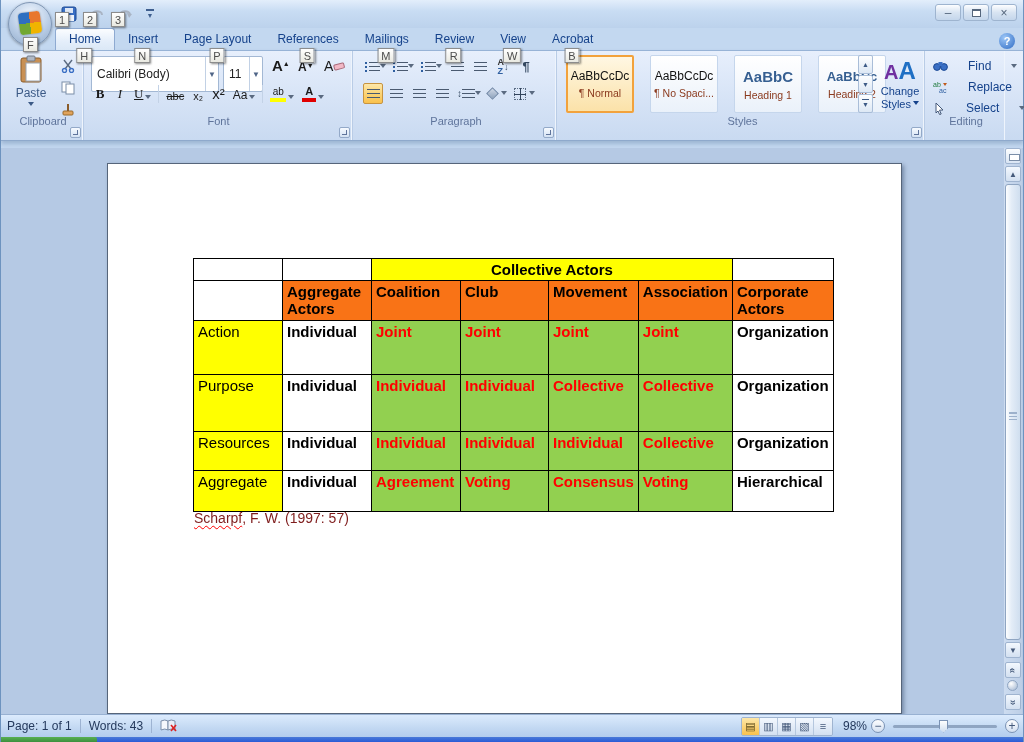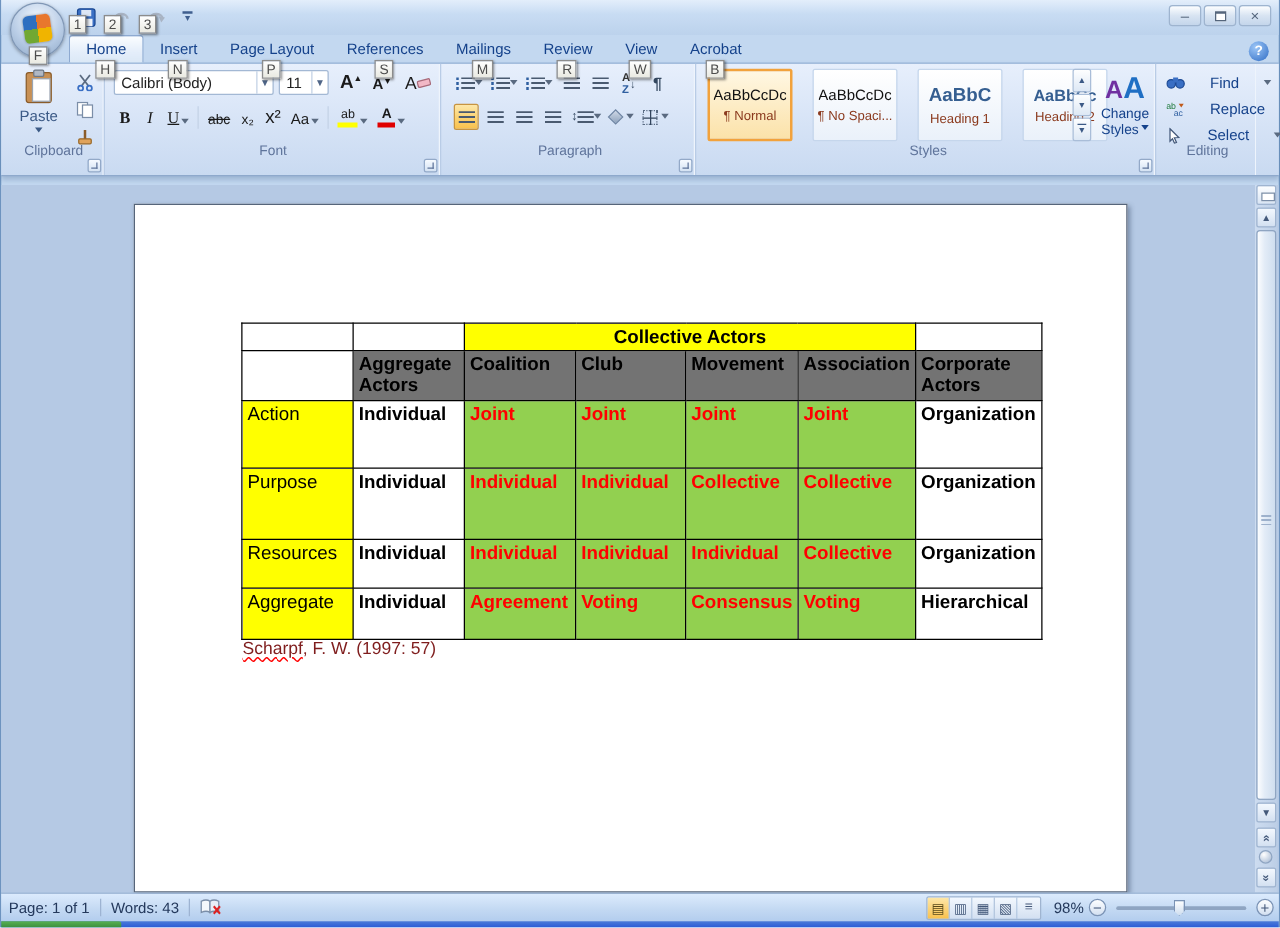--- a/index.html
+++ b/index.html
@@ -54,21 +54,21 @@
   
   .g-clipboard { left:2px; width:81px; }
   .paste-btn { position:absolute; left:6px; top:4px; width:44px; height:68px; border-radius:3px; display:flex; flex-direction:column; align-items:center; }
   .paste-label { color:#3c5a86; font-size:12px; margin-top:3px; }
   .mini-col { position:absolute; left:54px; top:6px; display:flex; flex-direction:column; gap:4px; }
   .mini-btn { width:22px; height:18px; display:flex; align-items:center; justify-content:center; border-radius:2px; }
   .arrow-dn { display:inline-block; width:0; height:0; border:3px solid transparent; border-top:4px solid #3c5a86; margin-top:2px; }
 
   
   .g-font { left:84px; width:268px; }
-  .combo { position:absolute; height:20px; background:#fff; border:1px solid #a3b8d4; border-radius:2px; font-size:12px; color:#222;
+  .combo { position:absolute; height:36px; background:#fff; border:1px solid #a3b8d4; border-radius:2px; font-size:12px; color:#222;
     display:flex; align-items:center; padding-left:5px; }
   .combo .dd { position:absolute; right:0; top:0; bottom:0; width:13px; border-left:1px solid #c2d1e5;
     display:flex; align-items:center; justify-content:center; color:#4f6587; font-size:8px; }
   .fbtn { height:21px; min-width:18px; padding:0 3px; display:flex; align-items:flex-end; justify-content:center; border-radius:2px;
     font-size:13px; color:#1a1a1a; padding-bottom:2px; }
   .fontrow2 { position:absolute; left:6px; top:32px; display:flex; align-items:center; gap:2px; }
   .glyph-stack { display:flex; flex-direction:column; align-items:center; line-height:1; }
   .colorbar-y { width:16px; height:4px; background:#ffff00; margin-top:1px; }
   .colorbar-r { width:14px; height:4px; background:#e00000; margin-top:1px; }
   .sep-v { width:1px; height:18px; background:#c3d2e6; margin:0 2px; }
@@ -117,21 +117,21 @@
   .ed-item { display:flex; align-items:center; gap:20px; color:#15428b; font-size:12px; }
 
   
   .docarea { position:absolute; left:0; top:148px; width:100%; height:566px; background:#b5c9e4; }
   .page { position:absolute; left:106px; top:15px; width:795px; height:551px; background:#fff; border:1px solid #56657a;
     box-shadow:2px 2px 4px rgba(40,60,90,.45); }
   .doc-table { position:absolute; left:85px; top:94px; border-collapse:collapse; table-layout:fixed;
     font-size:15px; font-weight:bold; color:#000; }
   .doc-table td { border:1px solid #000; vertical-align:top; padding:2px 4px; overflow:hidden; }
   .c-yellow { background:#ffff00; }
-  .c-peach { background:#737373; }
+  .c-peach { background:#f97316; }
   .c-green { background:#92d050; color:#ff0000; }
   .c-span { background:#ffff00; text-align:center;margin-top:30px; }
   .row-label { font-weight:normal; }
   .citation { position:absolute; left:86px; top:346px; font-size:14px; font-weight:normal; color:#7f1d1d; }
   .misspell { text-decoration:underline wavy #ff0000 1px; text-underline-offset:2px; }
 
   
   .vscroll { position:absolute; right:1px; top:0; width:18px; height:566px; background:linear-gradient(90deg,#cddcf0,#bccee6); }
   .ruler-btn { position:absolute; left:1px; top:0; width:16px; height:16px; border:1px solid #9fb4d0; border-radius:2px;
     background:linear-gradient(#fdfeff,#d9e5f4); }

